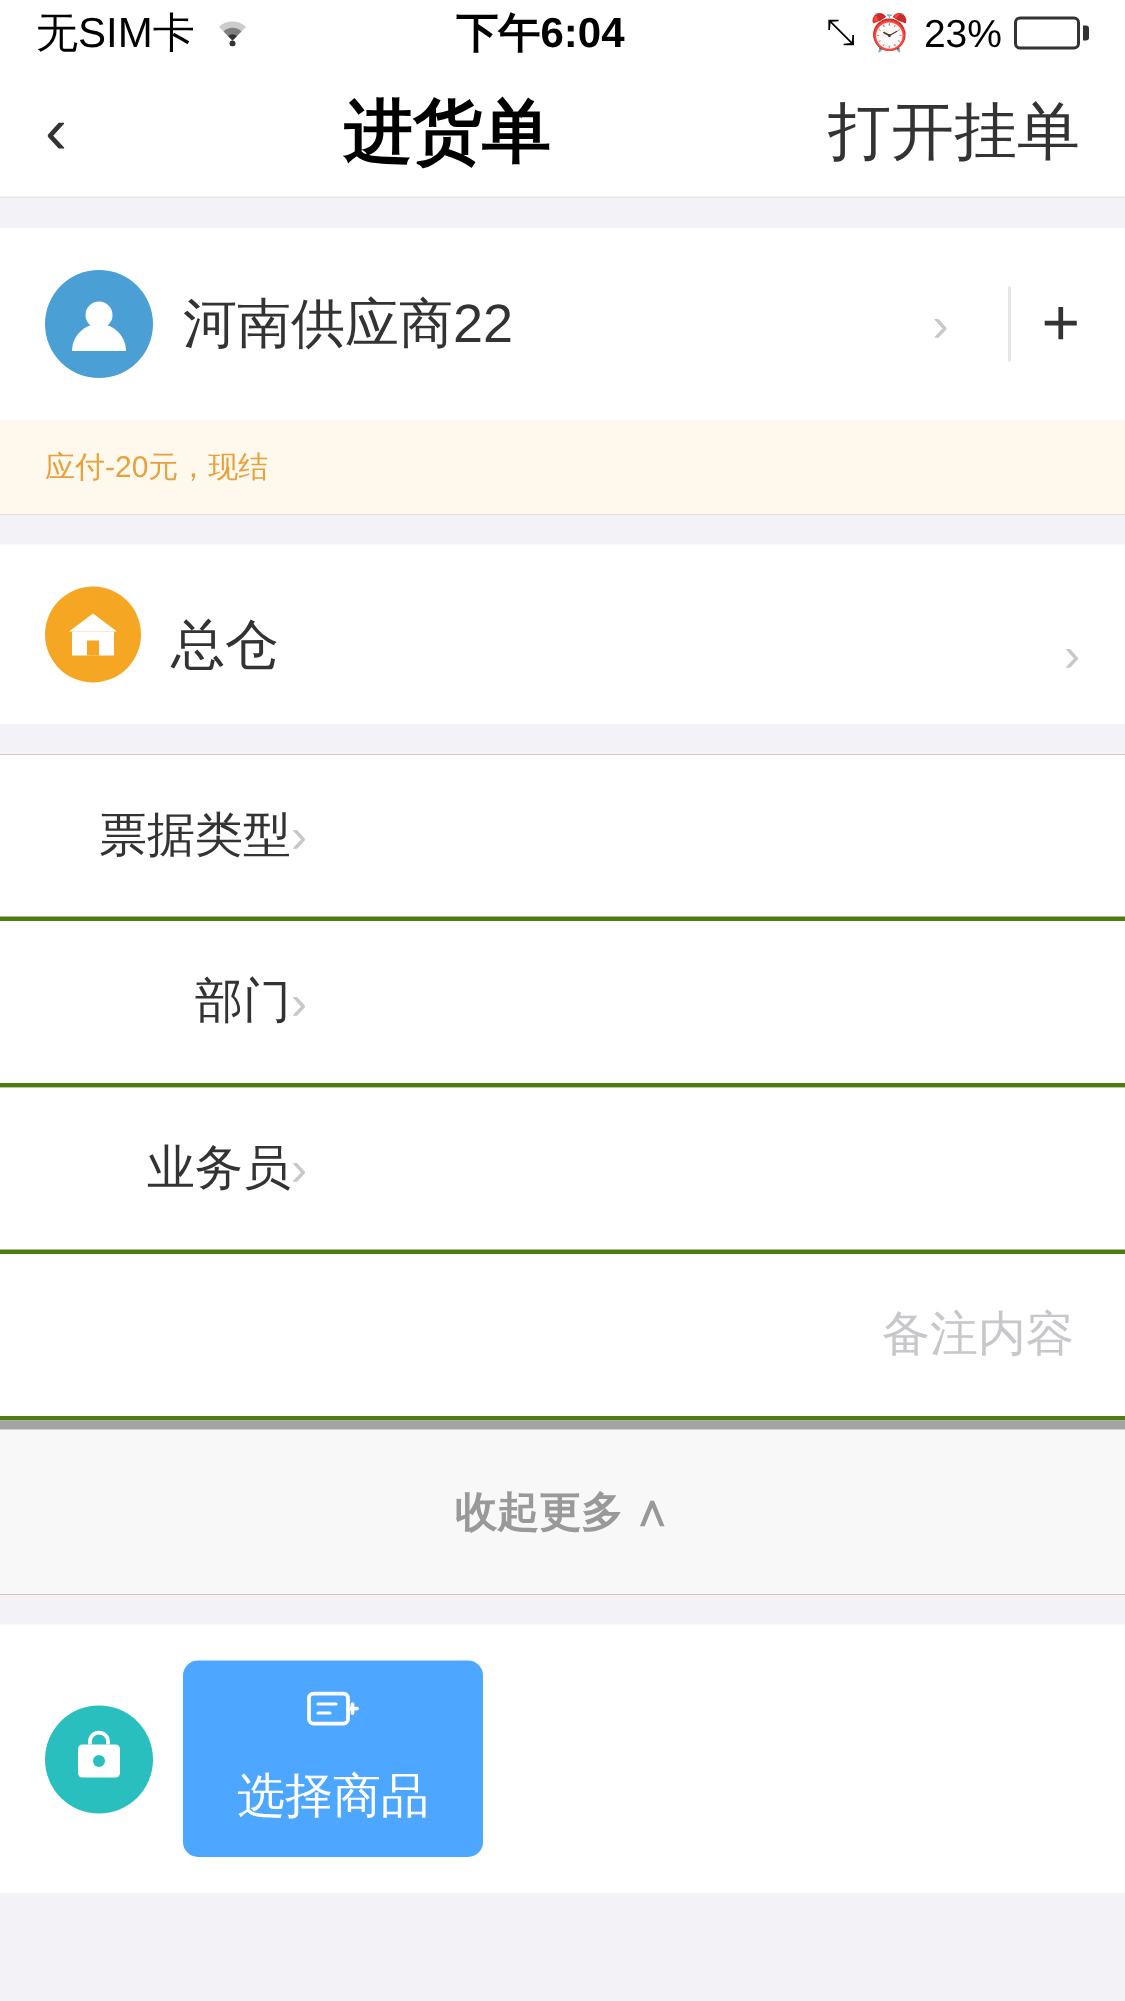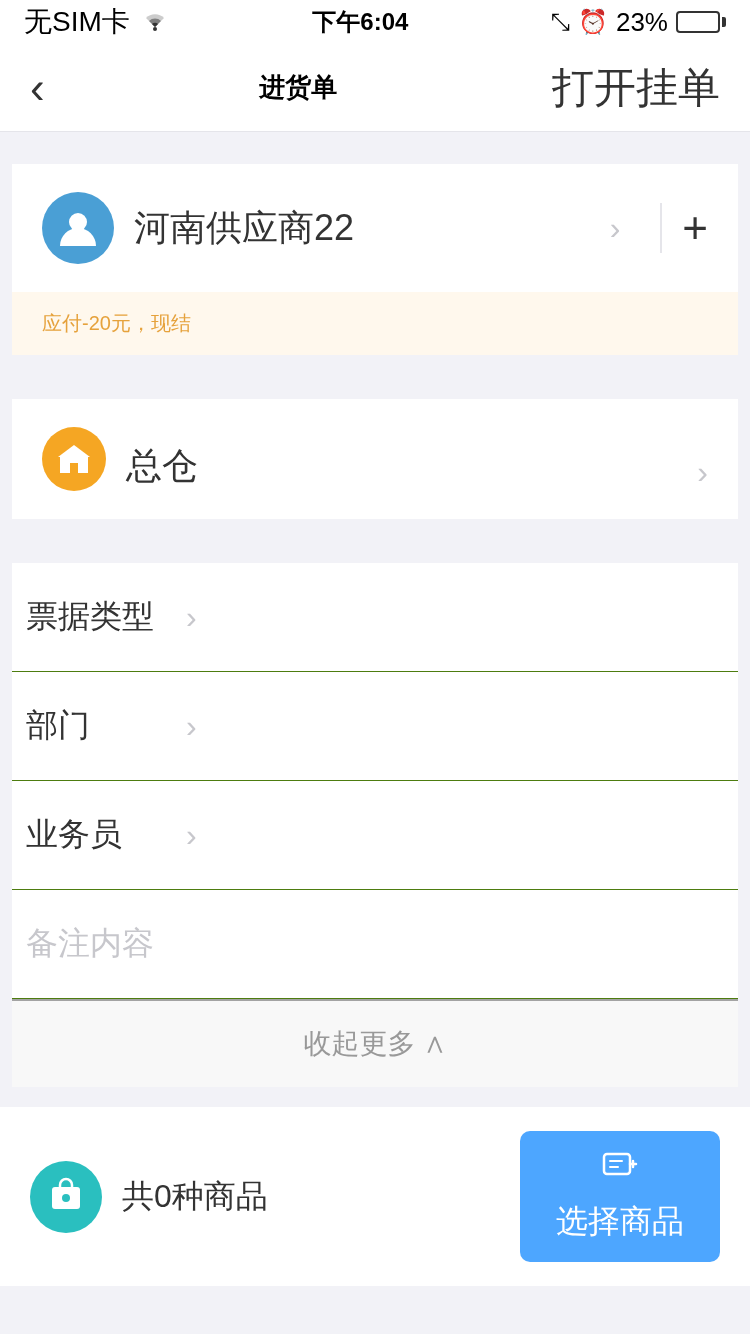--- a/index.html
+++ b/index.html
@@ -17,21 +17,21 @@
       height: 44px;
       background: #fff;
       display: flex;
       align-items: center;
       justify-content: space-between;
       padding: 10px 24px;
       font-size: 28px;
       font-weight: 500;
     }
     .status-left { display: flex; align-items: center; gap: 10px; }
-    .status-center { font-size: 24px; font-weight: 600; }
+    .status-center { font-size: 28px; font-weight: 600; }
     .status-right { display: flex; align-items: center; gap: 8px; font-size: 26px; }
     .battery-icon {
       display: inline-flex; align-items: center; gap: 2px;
     }
     .battery-body {
       width: 44px; height: 22px; border: 2px solid #333; border-radius: 4px;
       position: relative; display: inline-block;
     }
     .battery-fill {
       width: 25%; height: 100%; background: #333; border-radius: 2px;
@@ -51,40 +51,40 @@
       padding: 0 30px;
       border-bottom: 1px solid #e5e5ea;
     }
     .nav-back {
       font-size: 44px;
       color: #333;
       cursor: pointer;
       line-height: 1;
     }
     .nav-title {
-      font-size: 26px;
+      font-size: 46px;
       font-weight: 600;
       color: #000;
     }
     .nav-action {
       font-size: 42px;
       color: #333;
       font-weight: 500;
     }
 
     
     .section-divider {
       height: 20px;
       background: #f2f2f7;
     }
 
     
     .card {
       background: #7f1d1d;
-      margin: 12px;
+      margin: 0;
     }
 
     
     .supplier-row {
       display: flex;
       align-items: center;
       padding: 28px 30px;
       background: #fff;
       border-bottom: none;
     }
@@ -125,24 +125,25 @@
       background: #fff8ed;
       padding: 18px 30px;
       font-size: 20px;
       color: #e6a23c;
     }
 
     
     .list-row {
       display: flex;
       align-items: center;
-      padding: 32px 14px;
-      background: #fff;
-      border-bottom: 1px solid #4d7c0f;
+      padding: 32px 34px;
+      background: #fff;
+      border-bottom: 3px solid #4d7c0f;
       min-height: 100px;
+      text-align: right;
     }
     .list-row:last-child { border-bottom: none; }
     .row-label {
       font-size: 32px;
       color: #333;
       width: 160px;
       flex-shrink: 0;
     }
     .row-value {
       flex: 1;
@@ -181,23 +182,24 @@
     .warehouse-chevron {
       font-size: 32px;
       color: #c7c7cc;
     }
 
     
     .collapse-row {
       display: flex;
       align-items: center;
       justify-content: center;
-      padding: 24px 30px;
+      padding: 36px 30px;
       background: #f8f8f8;
-      border-top: 2px solid #a3a3a3;
+      border-top: 6px solid #a3a3a3;
+      font-weight: bold;
     }
     .collapse-text {
       font-size: 28px;
       color: #999;
     }
 
     
     .footer-row {
       display: flex;
       align-items: center;
@@ -332,21 +334,20 @@
 </div>
 
 <div class="footer-row">
   <div class="product-icon">
     <svg width="40" height="40" viewBox="0 0 40 40" fill="none">
       <rect x="6" y="10" width="28" height="22" rx="3" fill="white"></rect>
       <path d="M14 10V8a6 6 0 0 1 12 0v2" stroke="white" stroke-width="2.5" fill="none"></path>
       <circle cx="20" cy="21" r="4" fill="#2abfbf"></circle>
     </svg>
   </div>
-  <span class="product-count">共0种商品</span>
   <div class="select-btn">
     <span class="select-btn-icon">
       <svg width="36" height="30" viewBox="0 0 36 30" fill="none">
         <rect x="2" y="4" width="26" height="20" rx="3" stroke="white" stroke-width="2.5" fill="none"></rect>
         <path d="M28 14h6M31 11v6" stroke="white" stroke-width="2.5" stroke-linecap="round"></path>
         <line x1="8" y1="11" x2="20" y2="11" stroke="white" stroke-width="2" stroke-linecap="round"></line>
         <line x1="8" y1="17" x2="16" y2="17" stroke="white" stroke-width="2" stroke-linecap="round"></line>
       </svg>
     </span>
     <span>选择商品</span>

